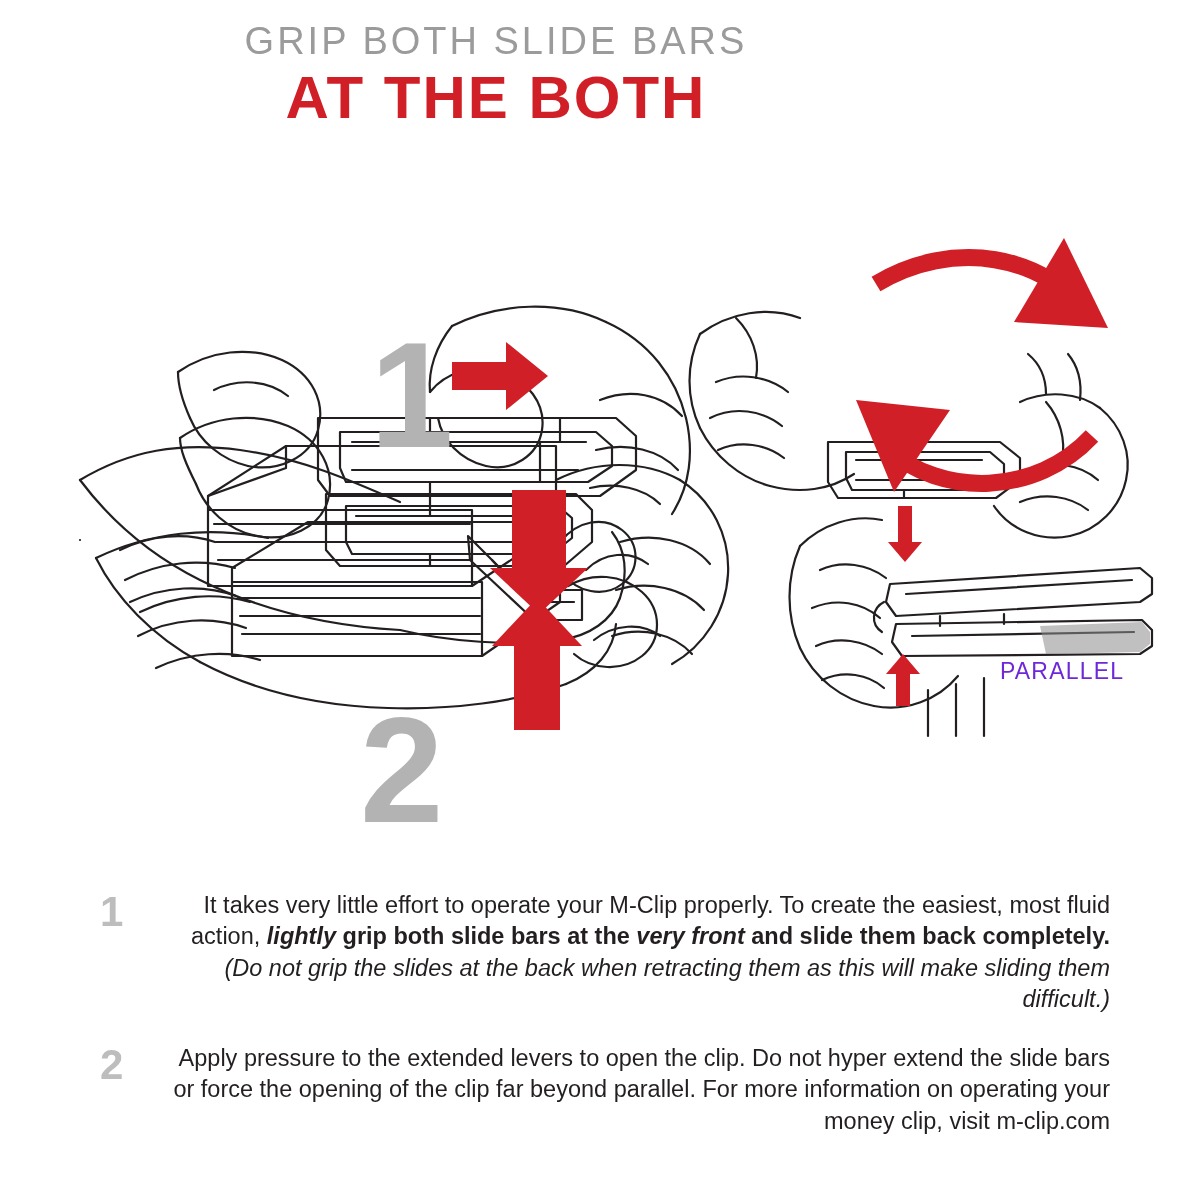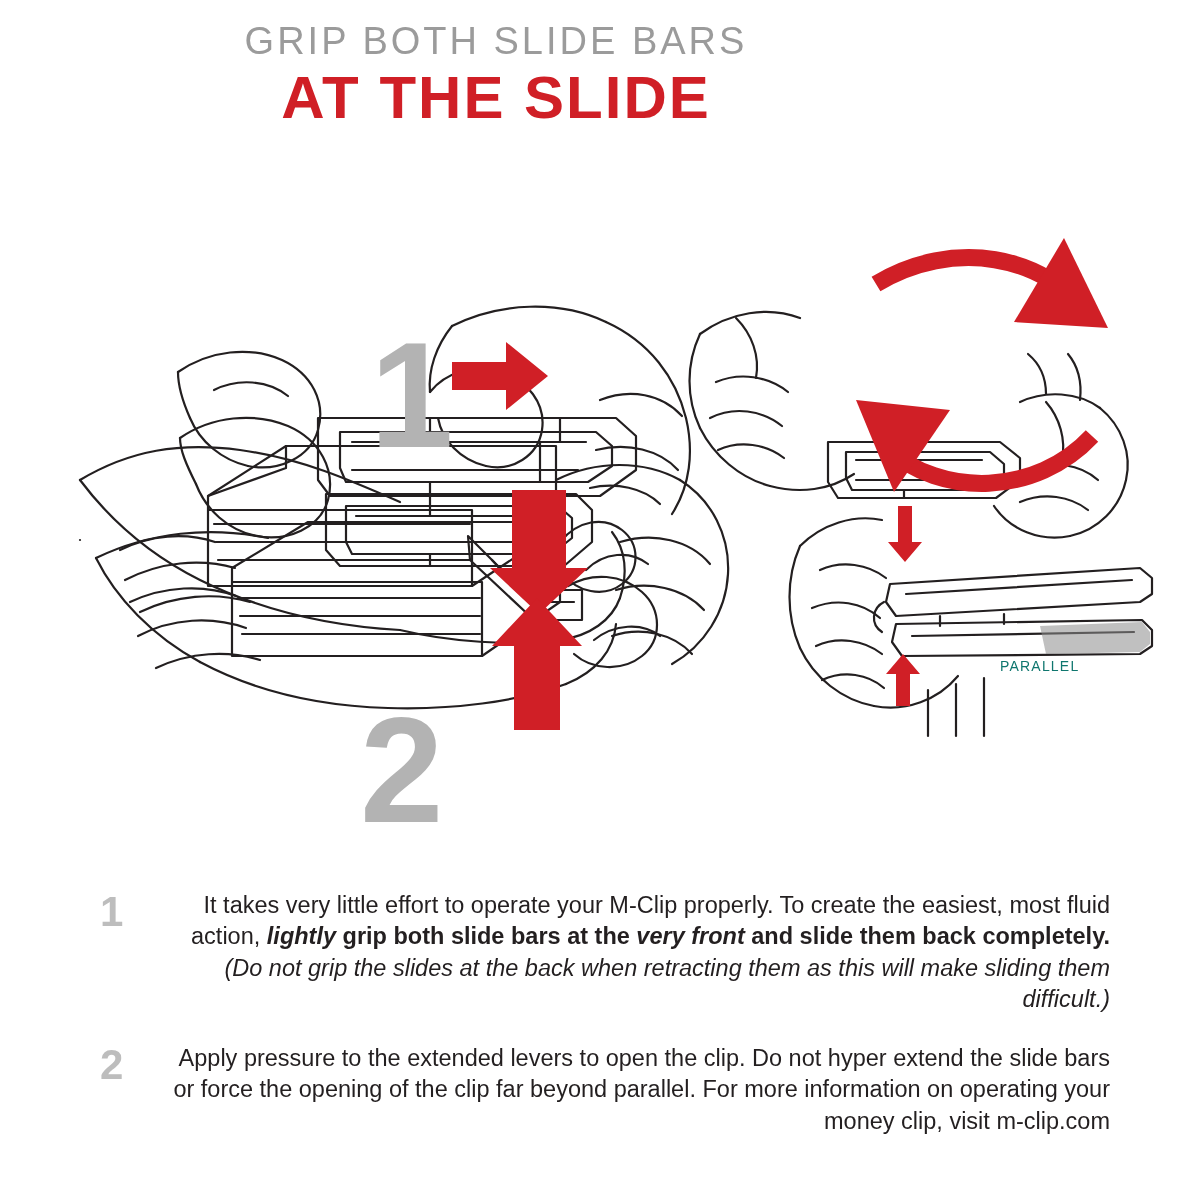--- a/index.html
+++ b/index.html
@@ -64,23 +64,23 @@
     line-height: 1;
     user-select: none;
   }
   .step-number.one { left: 370px; top: 170px; }
   .step-number.two { left: 360px; top: 545px; }
 
   .parallel-label {
     position: absolute;
     left: 1000px;
     top: 508px;
-    font-size: 14px;
+    font-size: 23px;
     letter-spacing: 1.2px;
-    color: #0f766e;
+    color: #6d28d9;
     font-weight: 400;
   }
 
   
   .instructions {
     position: absolute;
     left: 100px;
     top: 890px;
     width: 1010px;
   }
@@ -109,21 +109,21 @@
   .bi { font-weight: bold; font-style: italic; }
   .i { font-style: italic; }
 </style>
 </head>
 <body>
 
 <div class="page">
 
   <div class="header">
     <div class="title-top">GRIP BOTH SLIDE BARS</div>
-    <div class="title-main">AT THE SLIDE</div>
+    <div class="title-main">AT THE BOTH</div>
   </div>
 
   <div class="illustration">
 
     <svg width="1200" height="730" viewBox="0 0 1200 730">
       <g fill="none" stroke="#231f20" stroke-width="2.2" stroke-linecap="round" stroke-linejoin="round">
 
         <path d="M80 330 C 130 300, 180 292, 240 300 C 300 308, 350 330, 400 352"></path>
         <path d="M80 330 C 110 370, 150 405, 200 430 C 260 460, 330 476, 400 480"></path>
         <path d="M120 400 C 150 385, 185 382, 215 392"></path>

